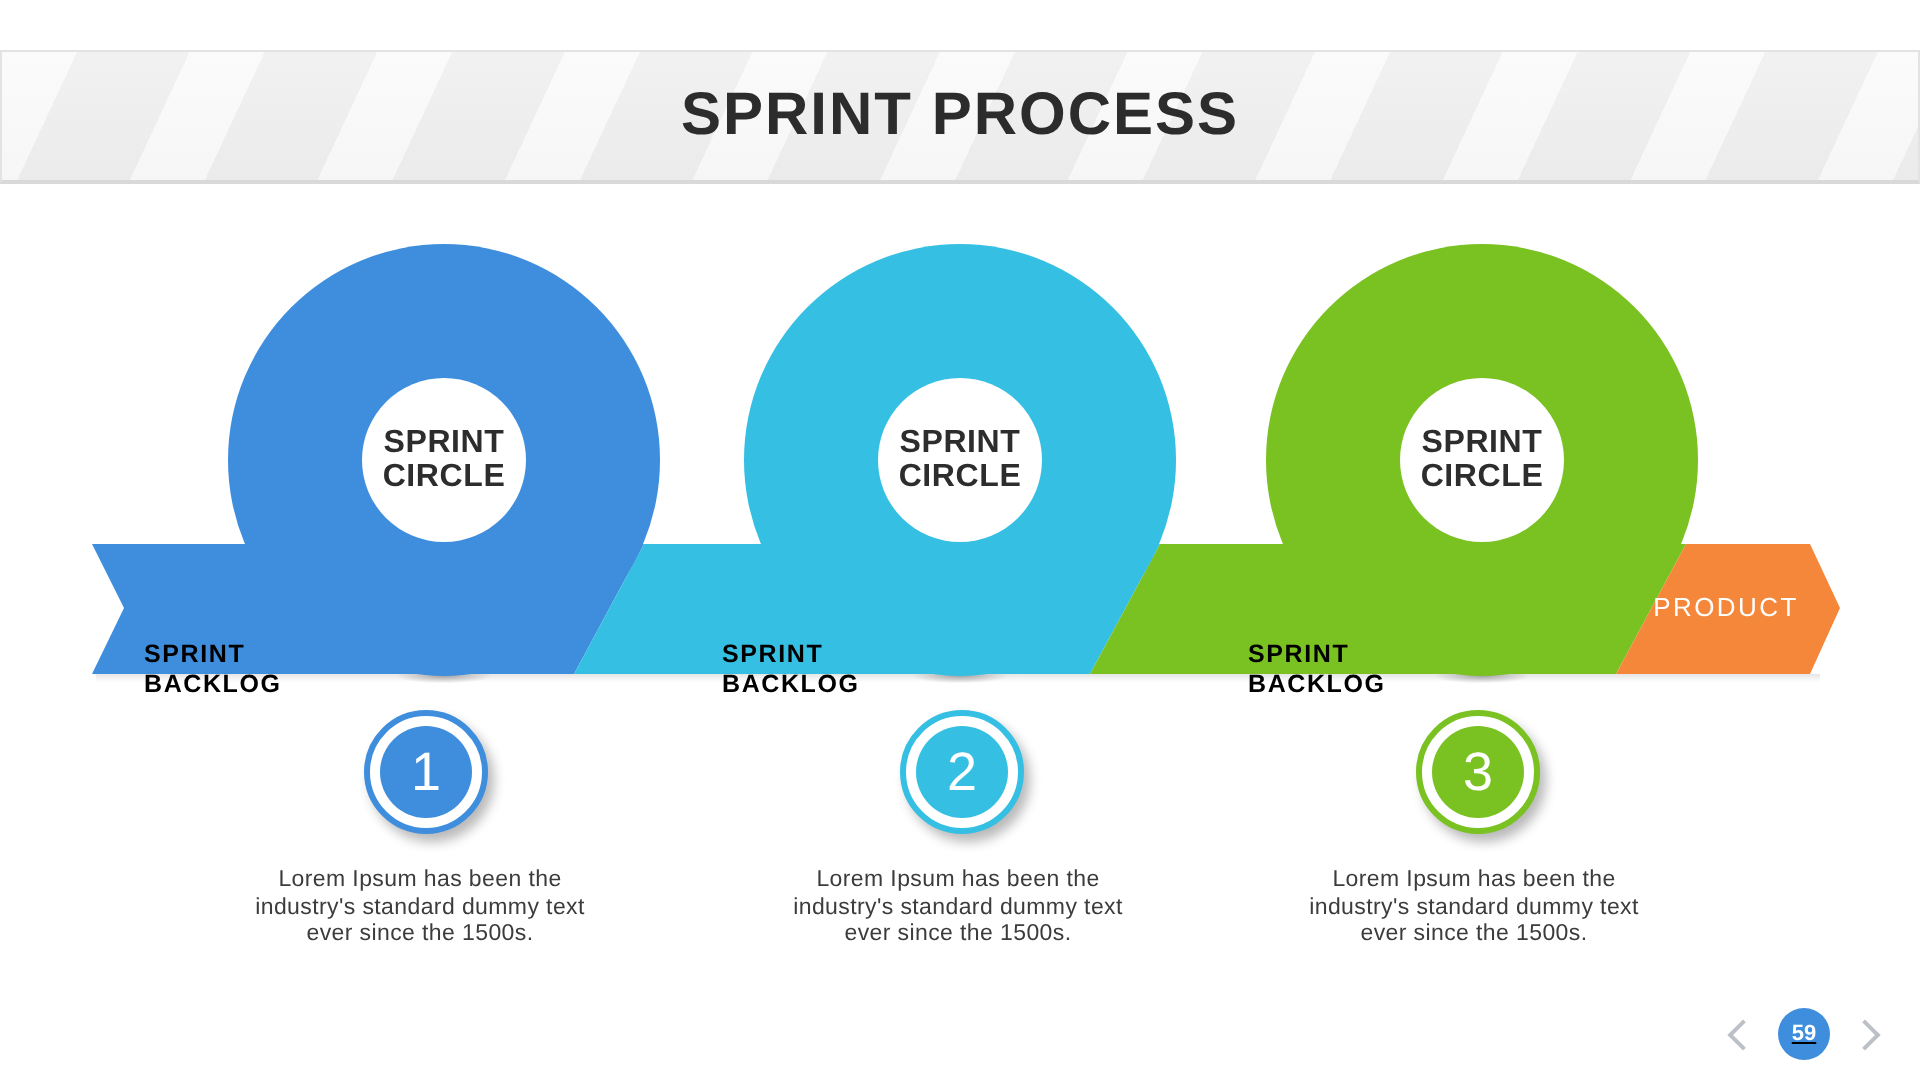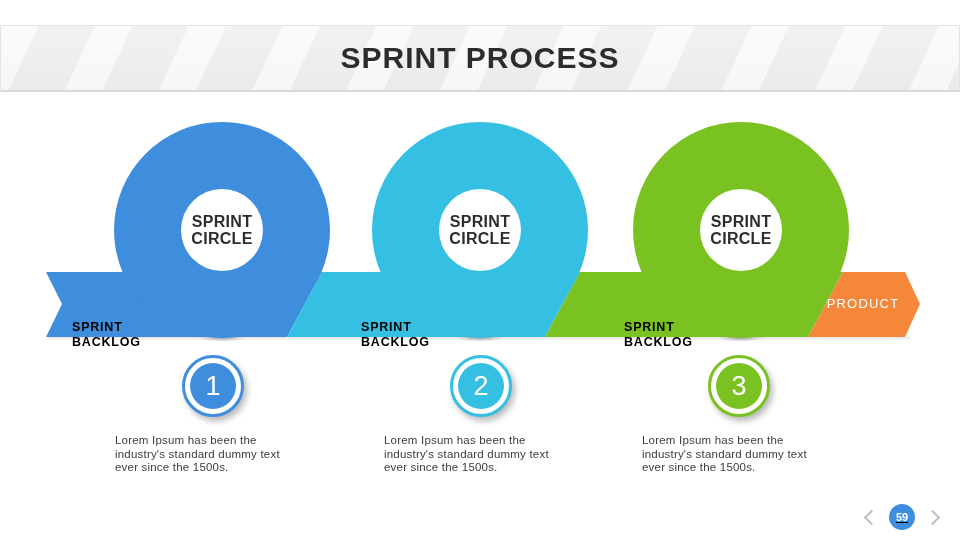--- a/index.html
+++ b/index.html
@@ -76,21 +76,21 @@
   .badge-core{
     width:46px;height:46px;border-radius:50%;
     display:flex;align-items:center;justify-content:center;
     color:#ffffff;font-size:27px;
   }
   .badge-1 .badge-core{background:#3e8edd;}
   .badge-2 .badge-core{background:#35bfe3;}
   .badge-3 .badge-core{background:#7ac122;}
   
   .desc{
-    position:absolute;top:434px;width:190px;text-align:left;
+    position:absolute;top:434px;width:190px;text-align:center;
     font-size:11.5px;line-height:13.5px;color:#3c3c3c;letter-spacing:0.2px;
   }
   .desc-1{left:115px;} .desc-2{left:384px;} .desc-3{left:642px;}
   
   .pager{position:absolute;right:22px;top:503px;height:28px;display:flex;align-items:center;gap:12px;text-decoration:underline;}
   .chev{width:9px;height:9px;border-left:2px solid #bcc1c7;border-bottom:2px solid #bcc1c7;}
   .chev-left{transform:rotate(45deg);}
   .chev-right{transform:rotate(225deg);}
   .page-dot{
     width:26px;height:26px;border-radius:50%;background:#3e8edd;

